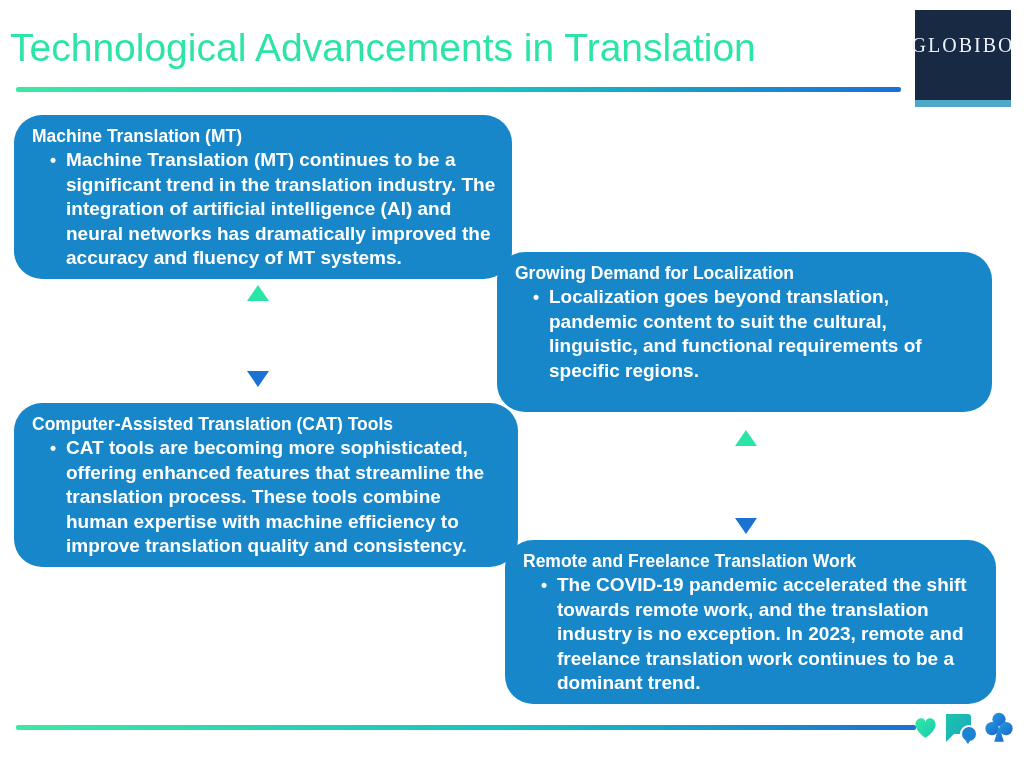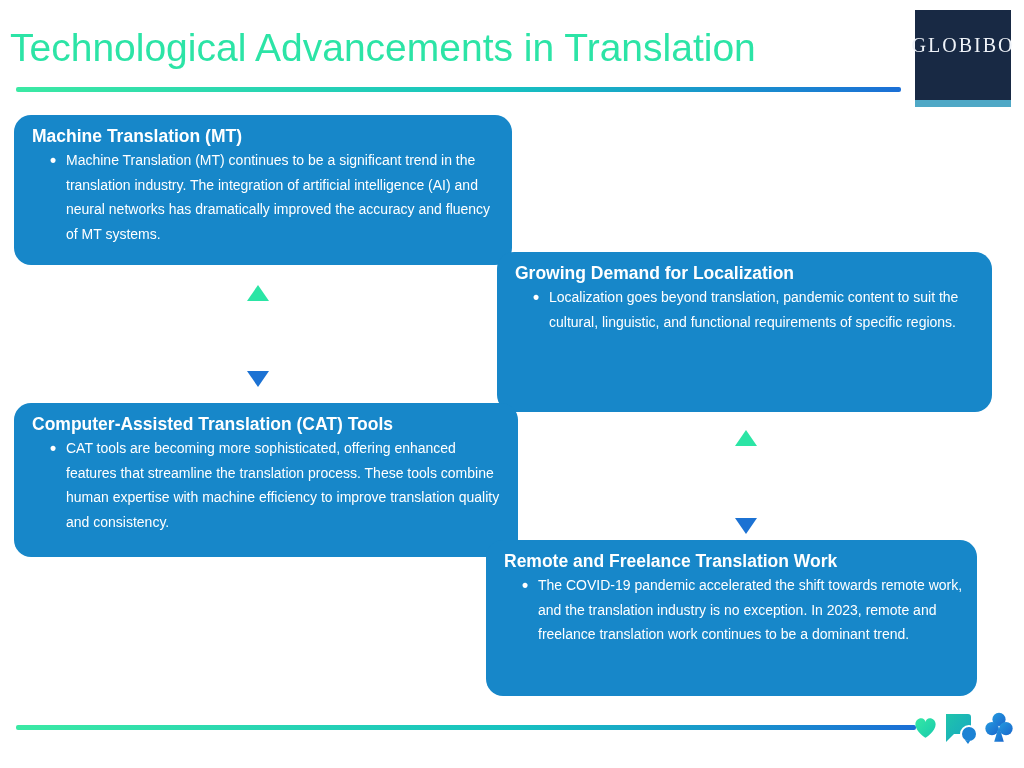--- a/index.html
+++ b/index.html
@@ -48,21 +48,21 @@
     white-space: nowrap;
   }
   .logo-strip {
     width: 96px; height: 7px;
     background: #4fa8c6;
   }
 
   
   .box {
     background: #1787c9;
-    border-radius: 17px;
+    border-radius: 28px;
     color: #ffffff;
     box-sizing: border-box;
     padding: 9px 14px 8px 18px;
   }
   .box-heading {
     font-size: 17.5px;
     font-weight: bold;
     line-height: 24px;
   }
   .box-bullet-row {
@@ -71,28 +71,28 @@
   }
   .bullet-dot {
     font-size: 17.5px;
     font-weight: bold;
     line-height: 24.5px;
     width: 16px;
     margin-left: 18px;
     flex: 0 0 auto;
   }
   .bullet-text {
-    font-size: 14px;
-    font-weight: normal;
+    font-size: 19px;
+    font-weight: bold;
     line-height: 24.5px;
   }
   .box1 { left: 14px;  top: 115px; width: 498px; min-height: 150px; }
   .box2 { left: 497px; top: 252px; width: 495px; min-height: 160px; }
   .box3 { left: 14px;  top: 403px; width: 504px; min-height: 154px; }
-  .box4 { left: 486px; top: 540px; width: 491px; min-height: 156px; }
+  .box4 { left: 505px; top: 540px; width: 491px; min-height: 156px; }
 
   
   .arrow1 { left: 238px; top: 284px; width: 40px; height: 104px; }
   .arrow2 { left: 726px; top: 429px; width: 40px; height: 106px; }
 
   
   .footer-line {
     left: 16px; top: 725px;
     width: 900px; height: 5px;
     background: linear-gradient(to right, #3be9a4, #17c2c0 55%, #1b6fd6);

